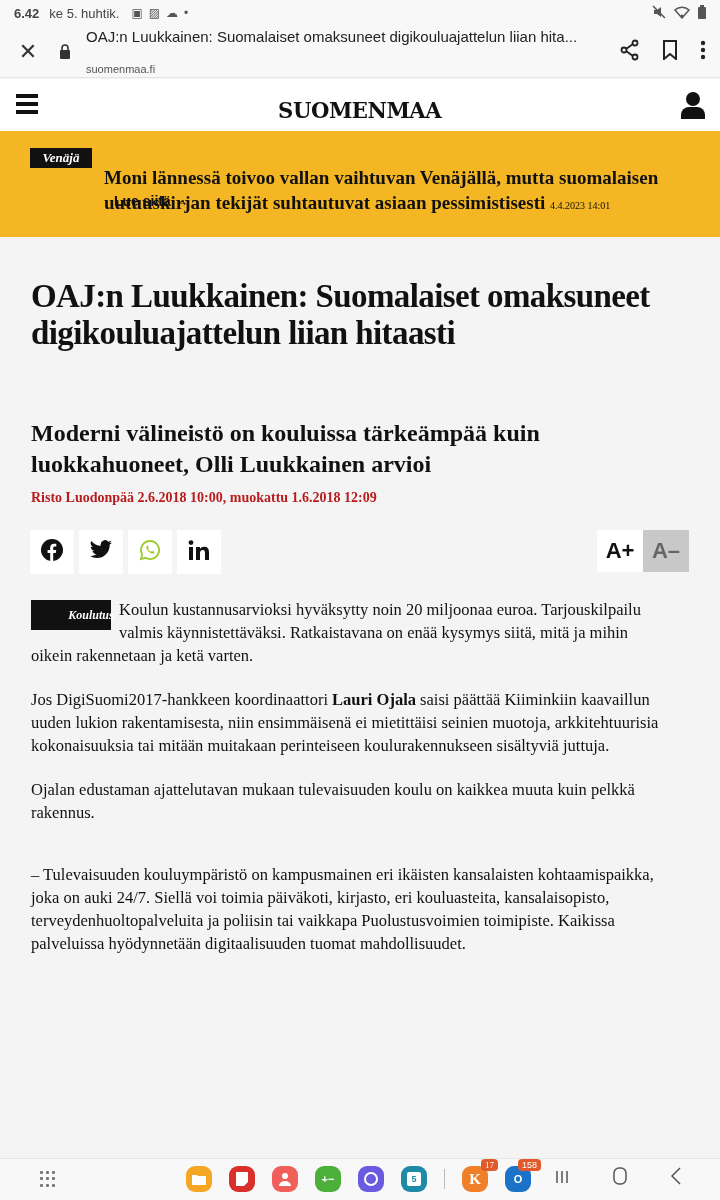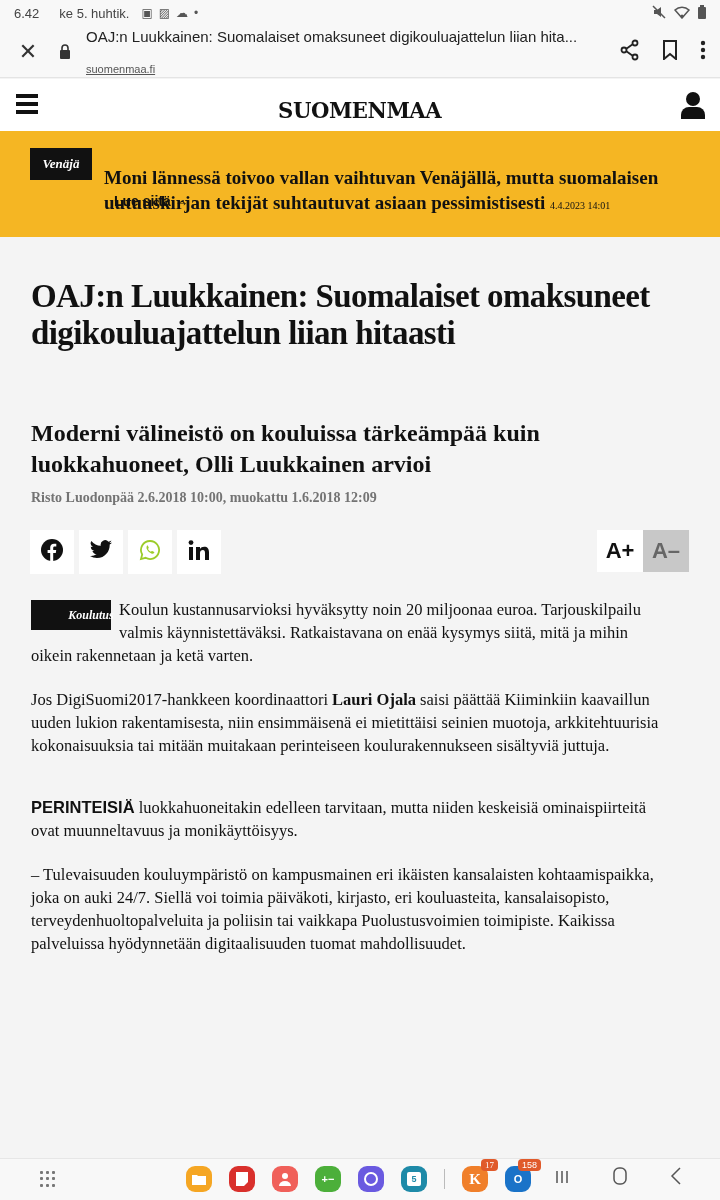--- a/index.html
+++ b/index.html
@@ -1,53 +1,53 @@
 <!DOCTYPE html>
 <html><head>
 <meta charset="utf-8">
 <style>
   * { box-sizing: border-box; margin: 0; padding: 0; }
   html, body { width: 720px; height: 1200px; overflow: hidden; background: #f4f4f4; }
   body { position: relative; font-family: "Liberation Sans", "DejaVu Sans", sans-serif; color: #111; }
 
   
   .statusbar { position: absolute; top: 0; left: 0; width: 720px; height: 26px; background: #f8f8f8; display: flex; align-items: center; padding: 0 14px; font-size: 13px; color: #444; }
-  .statusbar .time { margin-right: 20px; }
+  .statusbar .time { margin-right: 10px; font-weight: bold; }
   .statusbar .date { margin-right: 12px; }
   .sb-icon { display: inline-block; margin-right: 6px; color: #555; font-size: 12px; }
   .sb-right { margin-left: auto; display: flex; gap: 8px; align-items: center; }
 
   
   .tabbar { position: absolute; top: 26px; left: 0; width: 720px; height: 52px; background: #f8f8f8; border-bottom: 1px solid #e4e4e4; display: flex; align-items: center; }
   .tab-close { width: 44px; text-align: center; font-size: 22px; color: #333; margin-left: 6px; }
   .tab-lock { width: 18px; margin-left: 6px; display: flex; justify-content: center; }
   .tab-text { margin-left: 12px; flex: 1; overflow: hidden; }
   .tab-title { font-size: 15px; color: #222; white-space: nowrap; overflow: hidden; text-overflow: ellipsis; width: 500px; }
-  .tab-url { font-size: 11px; color: #555; margin-top: 18px; text-decoration: underline; }
+  .tab-url { font-size: 11px; color: #555; margin-top: 18px; }
   .tab-actions { display: flex; align-items: center; gap: 22px; margin-right: 14px; }
 
   
   .siteheader { position: absolute; top: 79px; left: 0; width: 720px; height: 60px; background: #fff; display: flex; align-items: center; justify-content: center; }
   .hamburger { position: absolute; left: 16px; top: 15px; width: 22px; }
   .hamburger span { display: block; height: 4px; background: #111; margin-bottom: 4px; }
   .logo { font-family: "DejaVu Serif", "Liberation Serif", serif; font-weight: bold; font-size: 23px; letter-spacing: -0.5px; color: #111; transform: scaleX(0.92); }
   .user-icon { position: absolute; right: 14px; top: 12px; }
 
   
   .banner { position: absolute; top: 131px; left: 0; width: 720px; height: 106px; background: #f5b623; }
-  .banner-tag { position: absolute; left: 30px; top: 17px; width: 62px; height: 32px; background: #111; color: #fff; font-family: "Liberation Serif", serif; font-style: italic; font-weight: bold; font-size: 13px; display: flex; align-items: center; justify-content: center; }
+  .banner-tag { position: absolute; left: 30px; top: 17px; width: 62px; height: 20px; background: #111; color: #fff; font-family: "Liberation Serif", serif; font-style: italic; font-weight: bold; font-size: 13px; display: flex; align-items: center; justify-content: center; }
   .banner-text { position: absolute; left: 104px; top: 34px; width: 560px; font-family: "Liberation Serif", serif; font-weight: bold; font-size: 19px; line-height: 25px; color: #111; }
   .banner-date { font-size: 10px; font-weight: normal; }
   .banner-link { position: absolute; left: 114px; top: 62px; font-family: "Liberation Sans", sans-serif; font-weight: bold; font-size: 14px; color: #111; }
 
   
   .article { position: absolute; top: 237px; left: 0; width: 720px; }
   .headline { position: absolute; left: 31px; top: 41px; width: 640px; font-family: "Liberation Serif", serif; font-weight: bold; font-size: 33px; line-height: 37px; letter-spacing: -0.6px; color: #111; }
   .subhead { position: absolute; left: 31px; top: 181px; width: 620px; font-family: "Liberation Serif", serif; font-size: 24px; line-height: 31px; color: #111; }
-  .byline { position: absolute; left: 31px; top: 253px; font-family: "Liberation Serif", serif; font-weight: bold; font-size: 14px; color: #737373; }
+  .byline { position: absolute; left: 31px; top: 253px; font-family: "Liberation Serif", serif; font-weight: bold; font-size: 14px; color: #b91c1c; }
 
   .share { position: absolute; left: 30px; top: 293px; display: flex; gap: 5px; }
   .share-btn { width: 44px; height: 44px; background: #fff; display: flex; align-items: center; justify-content: center; }
   .fontctl { position: absolute; right: 31px; top: 293px; display: flex; }
   .fs-btn { width: 46px; height: 42px; display: flex; align-items: center; justify-content: center; font-family: "Liberation Sans", sans-serif; font-weight: bold; font-size: 22px; }
   .fs-plus { background: #fff; color: #111; }
   .fs-minus { background: #c8c8c8; color: #666; }
 
   .body { position: absolute; left: 31px; top: 361px; width: 640px; font-family: "Liberation Serif", serif; font-size: 16.5px; line-height: 23px; color: #111; }
   .body p { margin-bottom: 21px; }
@@ -204,24 +204,22 @@
   </div>
 
   <div class="body">
     <p>
       <span class="cat-tag">Koulutus</span>
       <span>Koulun kustannusarvioksi hyväksytty noin 20 miljoonaa euroa. Tarjouskilpailu valmis käynnistettäväksi. Ratkaistavana on enää kysymys siitä, mitä ja mihin oikein rakennetaan ja ketä varten.</span>
     </p>
     <p>
       <span>Jos DigiSuomi2017-hankkeen koordinaattori </span><b>Lauri Ojala</b><span> saisi päättää Kiiminkiin kaavaillun uuden lukion rakentamisesta, niin ensimmäisenä ei mietittäisi seinien muotoja, arkkitehtuurisia kokonaisuuksia tai mitään muitakaan perinteiseen koulurakennukseen sisältyviä juttuja.</span>
     </p>
+    <p>Ojalan edustaman ajattelutavan mukaan tulevaisuuden koulu on kaikkea muuta kuin pelkkä rakennus.</p>
     <div class="gap-big"></div>
-    <p>
-      <span class="caps">PERINTEISIÄ</span><span> luokkahuoneitakin edelleen tarvitaan, mutta niiden keskeisiä ominaispiirteitä ovat muunneltavuus ja monikäyttöisyys.</span>
-    </p>
     <p>– Tulevaisuuden kouluympäristö on kampusmainen eri ikäisten kansalaisten kohtaamispaikka, joka on auki 24/7. Siellä voi toimia päiväkoti, kirjasto, eri kouluasteita, kansalaisopisto, terveydenhuoltopalveluita ja poliisin tai vaikkapa Puolustusvoimien toimipiste. Kaikissa palveluissa hyödynnetään digitaalisuuden tuomat mahdollisuudet.</p>
   </div>
 </div>
 
 <div class="navbar">
   <div class="grid-icon">
     <i></i>
       <i></i>
       <i></i>
       <i></i>

